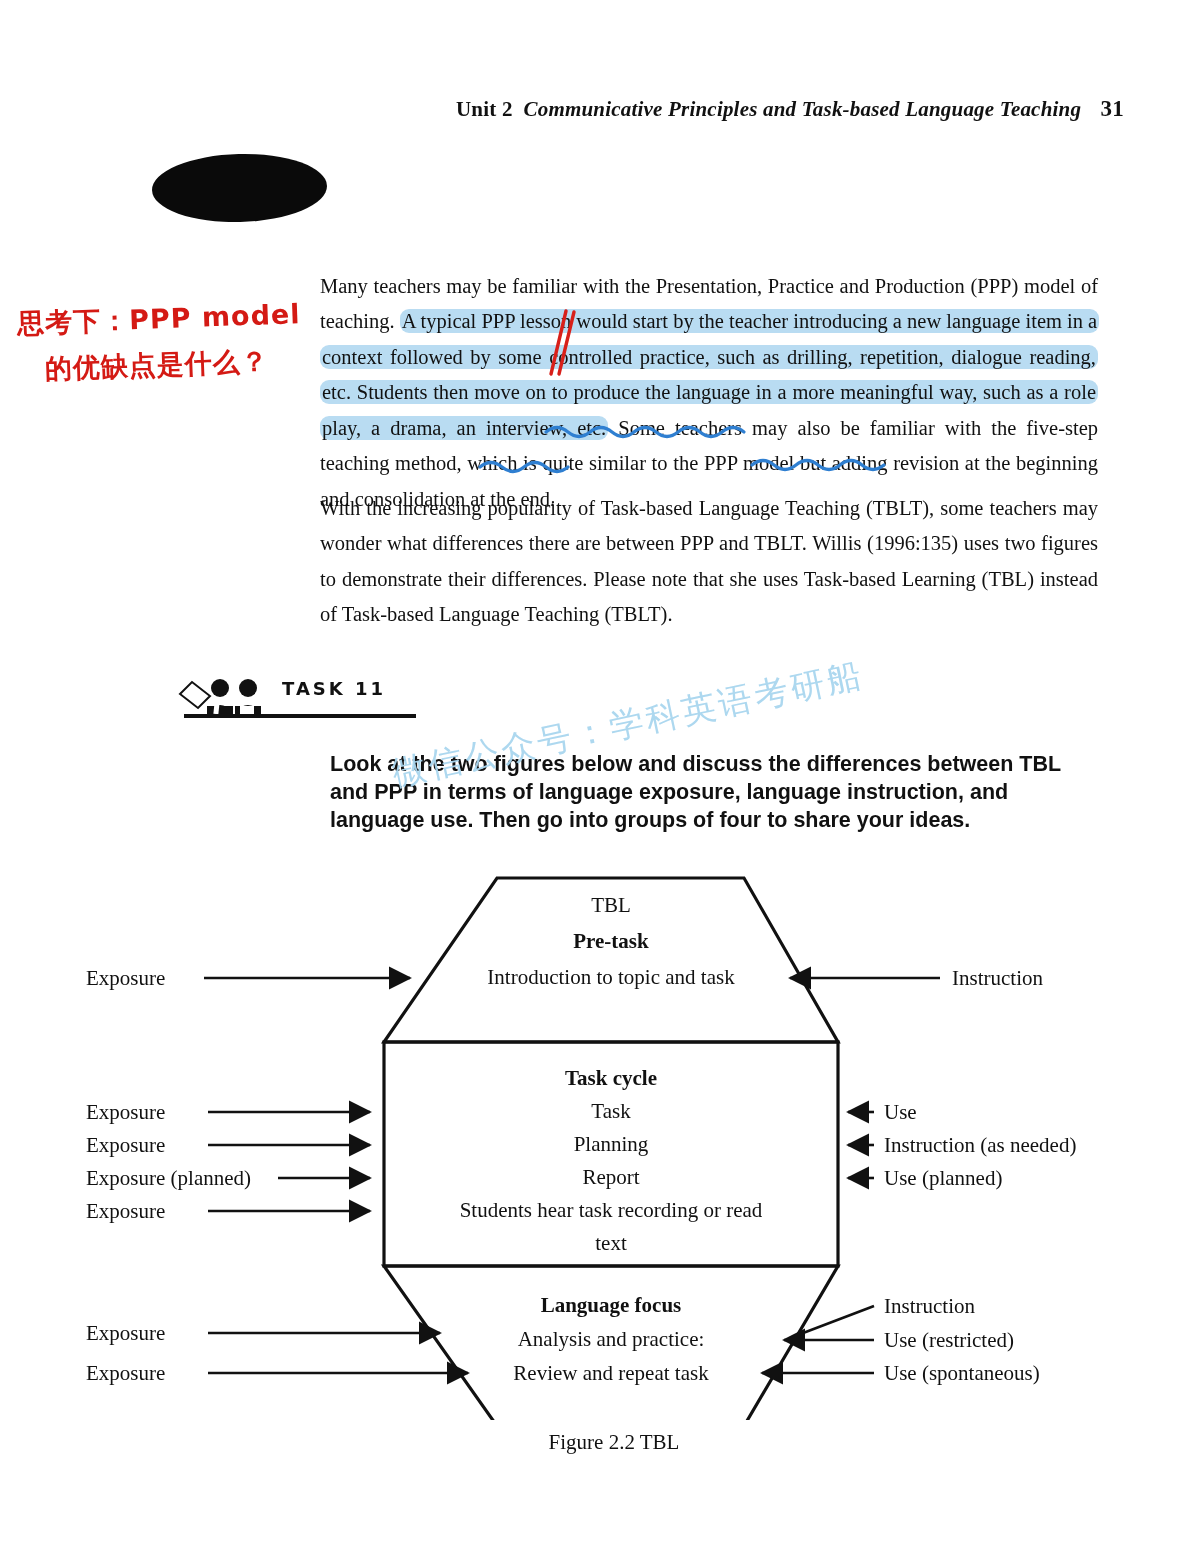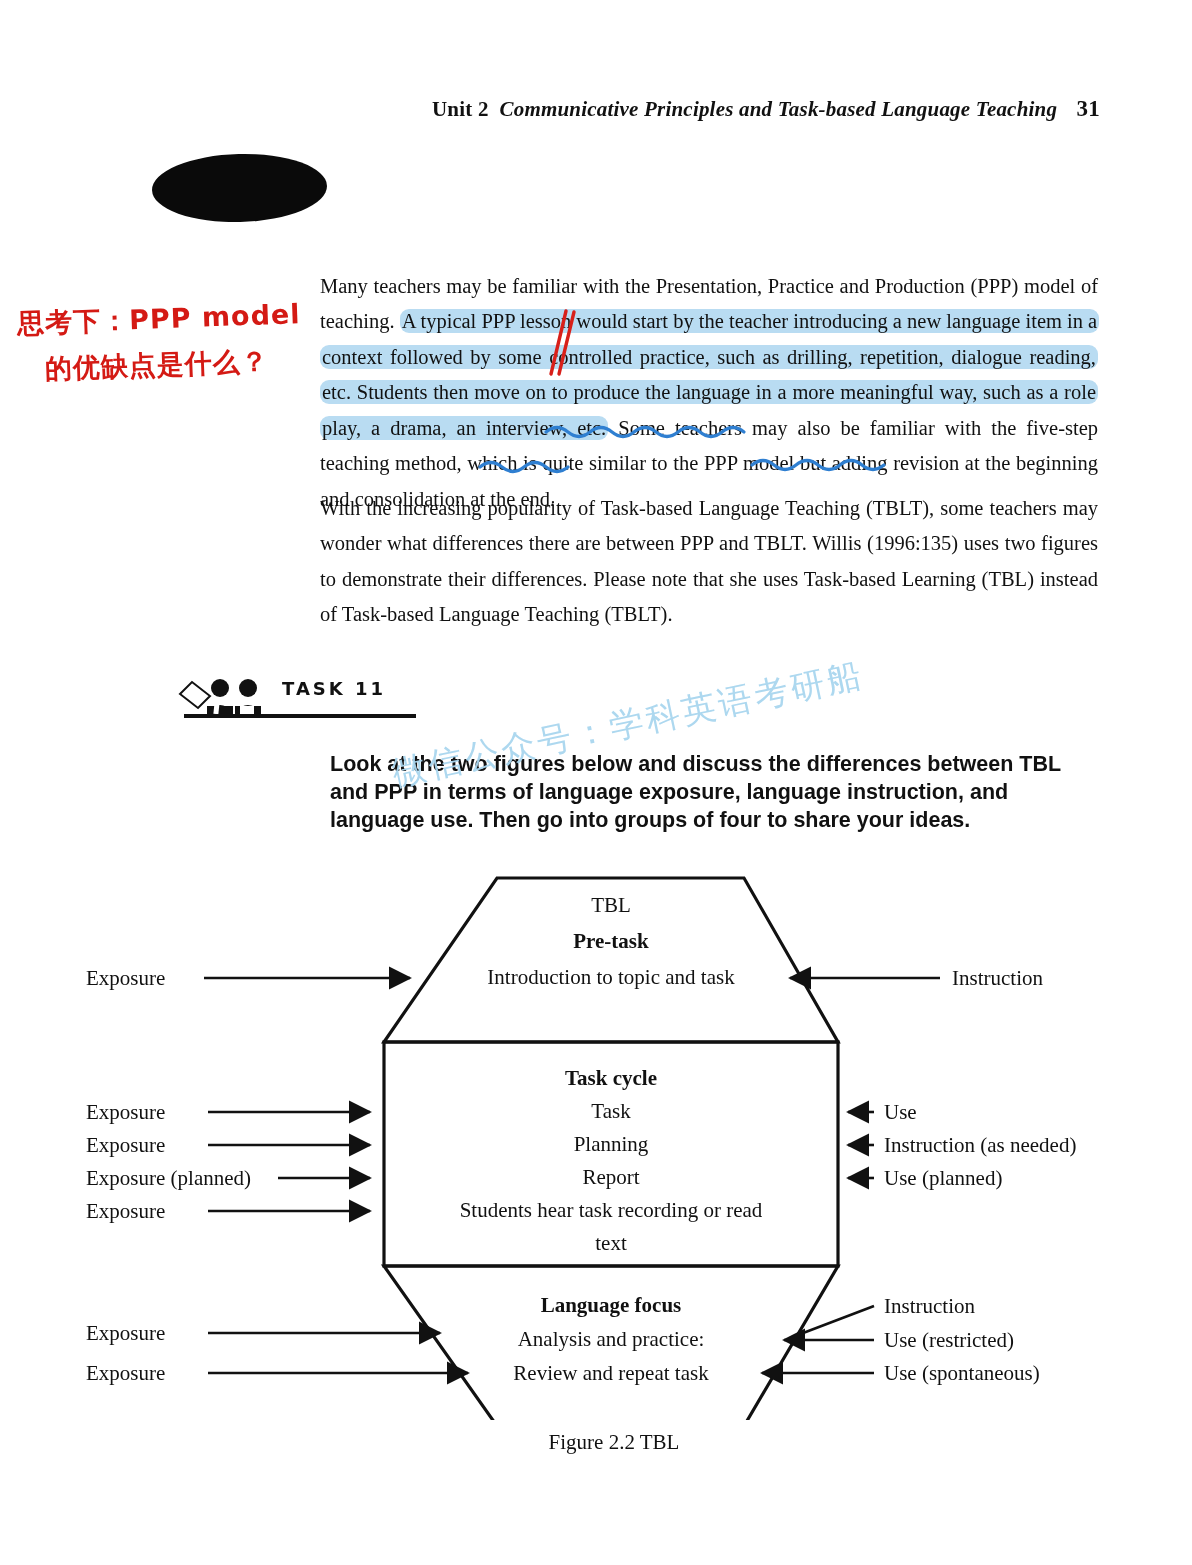--- a/index.html
+++ b/index.html
@@ -18,20 +18,21 @@
 
   
   .page-header {
     position: absolute;
     top: 96px;
     left: 0;
     width: 1100px;
     text-align: right;
     font-size: 21px;
     letter-spacing: .2px;
+    padding-left: 24px;
   }
   .page-header .unit-label {
     font-weight: 700;
     font-style: normal;
   }
   .page-header .unit-title {
     font-style: italic;
     font-weight: 700;
   }
   .page-header .folio {

